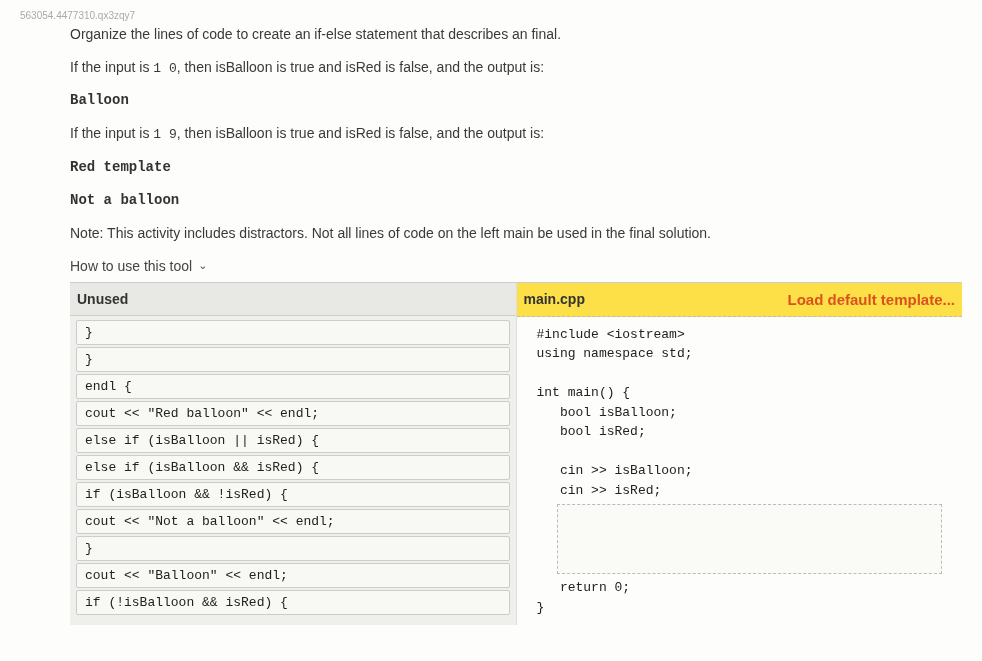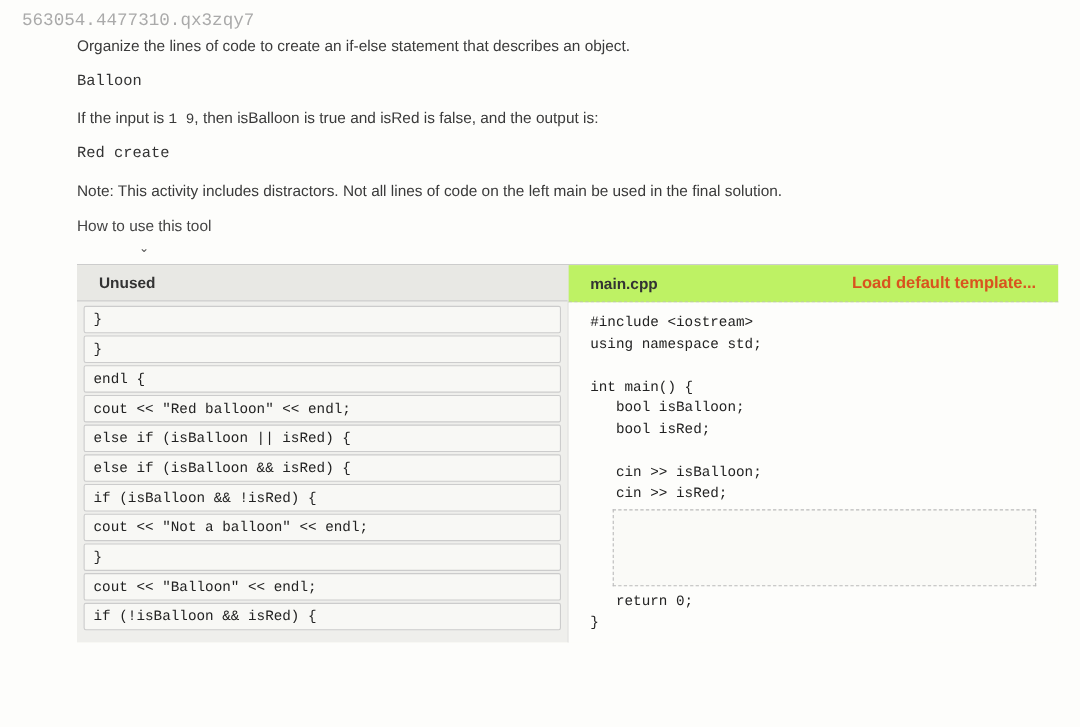--- a/index.html
+++ b/index.html
@@ -10,55 +10,53 @@
   body {
     font-family: Arial, Helvetica, sans-serif;
     background: #fdfdfb;
     color: #333;
     width: 982px;
     height: 661px;
     overflow: hidden;
     padding: 10px 20px 0 20px;
   }
   .header-id {
-    font-size: 16px;
+    font-size: 10px;
     color: #aaa;
     margin-bottom: 4px;
-    font-family: Liberation Mono, monospace;
   }
   .instructions {
     padding: 0 30px 0 50px;
     color: #3a3a3a;
   }
   .instructions p {
     font-size: 14px;
     margin-bottom: 14px;
     line-height: 1.35;
   }
   .mono {
     font-family: "Courier New", monospace;
-    font-weight: normal;
+    font-weight: bold;
     font-size: 14px;
     color: #333;
     margin-bottom: 14px;
   }
   .sample-mono {
     font-family: "Courier New", monospace;
     font-size: 13px;
   }
   .how-to {
     font-size: 14px;
     color: #444;
     margin-bottom: 8px;
     display: inline-flex;
     align-items: center;
     gap: 6px;
     padding-left: 50px;
     cursor: pointer;
-    flex-direction: column;
   }
   .chevron {
     font-size: 11px;
     color: #555;
   }
   .workspace {
     display: flex;
     border-top: 1px solid #ccc;
     margin-left: 50px;
     margin-right: 0;
@@ -68,29 +66,29 @@
     min-width: 0;
   }
   .panel-left {
     border-right: 1px solid #ddd;
     background: #efefec;
   }
   .panel-header {
     display: flex;
     justify-content: space-between;
     align-items: center;
-    padding: 8px 20px;
+    padding: 8px 7px;
     font-size: 14px;
     font-weight: bold;
     border-bottom: 1px solid #ccc;
     background: #e8e8e4;
     color: #333;
   }
   .panel-header.right {
-    background: #bef264;
+    background: #fde047;
     border-bottom: 1px dashed #bbb;
   }
   .load-link {
     color: #d9531e;
     font-weight: bold;
     font-size: 15px;
     cursor: pointer;
   }
   .code-block-list {
     padding: 4px 6px 0 6px;
@@ -125,26 +123,30 @@
   }
 </style>
 </head>
 <body>
 
 
 
 <div class="header-id">563054.4477310.qx3zqy7</div>
 
 <div class="instructions">
-  <p>Organize the lines of code to create an if-else statement that describes an object.</p>
+  <p>Organize the lines of code to create an if-else statement that describes an final.</p>
+  <p>
+    <span>If the input is </span><span class="sample-mono">1  0</span><span>, then isBalloon is true and isRed is false, and the output is:</span>
+  </p>
   <p class="mono">Balloon</p>
   <p>
     <span>If the input is </span><span class="sample-mono">1  9</span><span>, then isBalloon is true and isRed is false, and the output is:</span>
   </p>
-  <p class="mono">Red create</p>
+  <p class="mono">Red template</p>
+  <p class="mono">Not a balloon</p>
   <p>Note: This activity includes distractors. Not all lines of code on the left main be used in the final solution.</p>
 </div>
 
 <div class="how-to">
   <span>How to use this tool</span>
   <span class="chevron">⌄</span>
 </div>
 
 <div class="workspace">
   <div class="panel panel-left">

